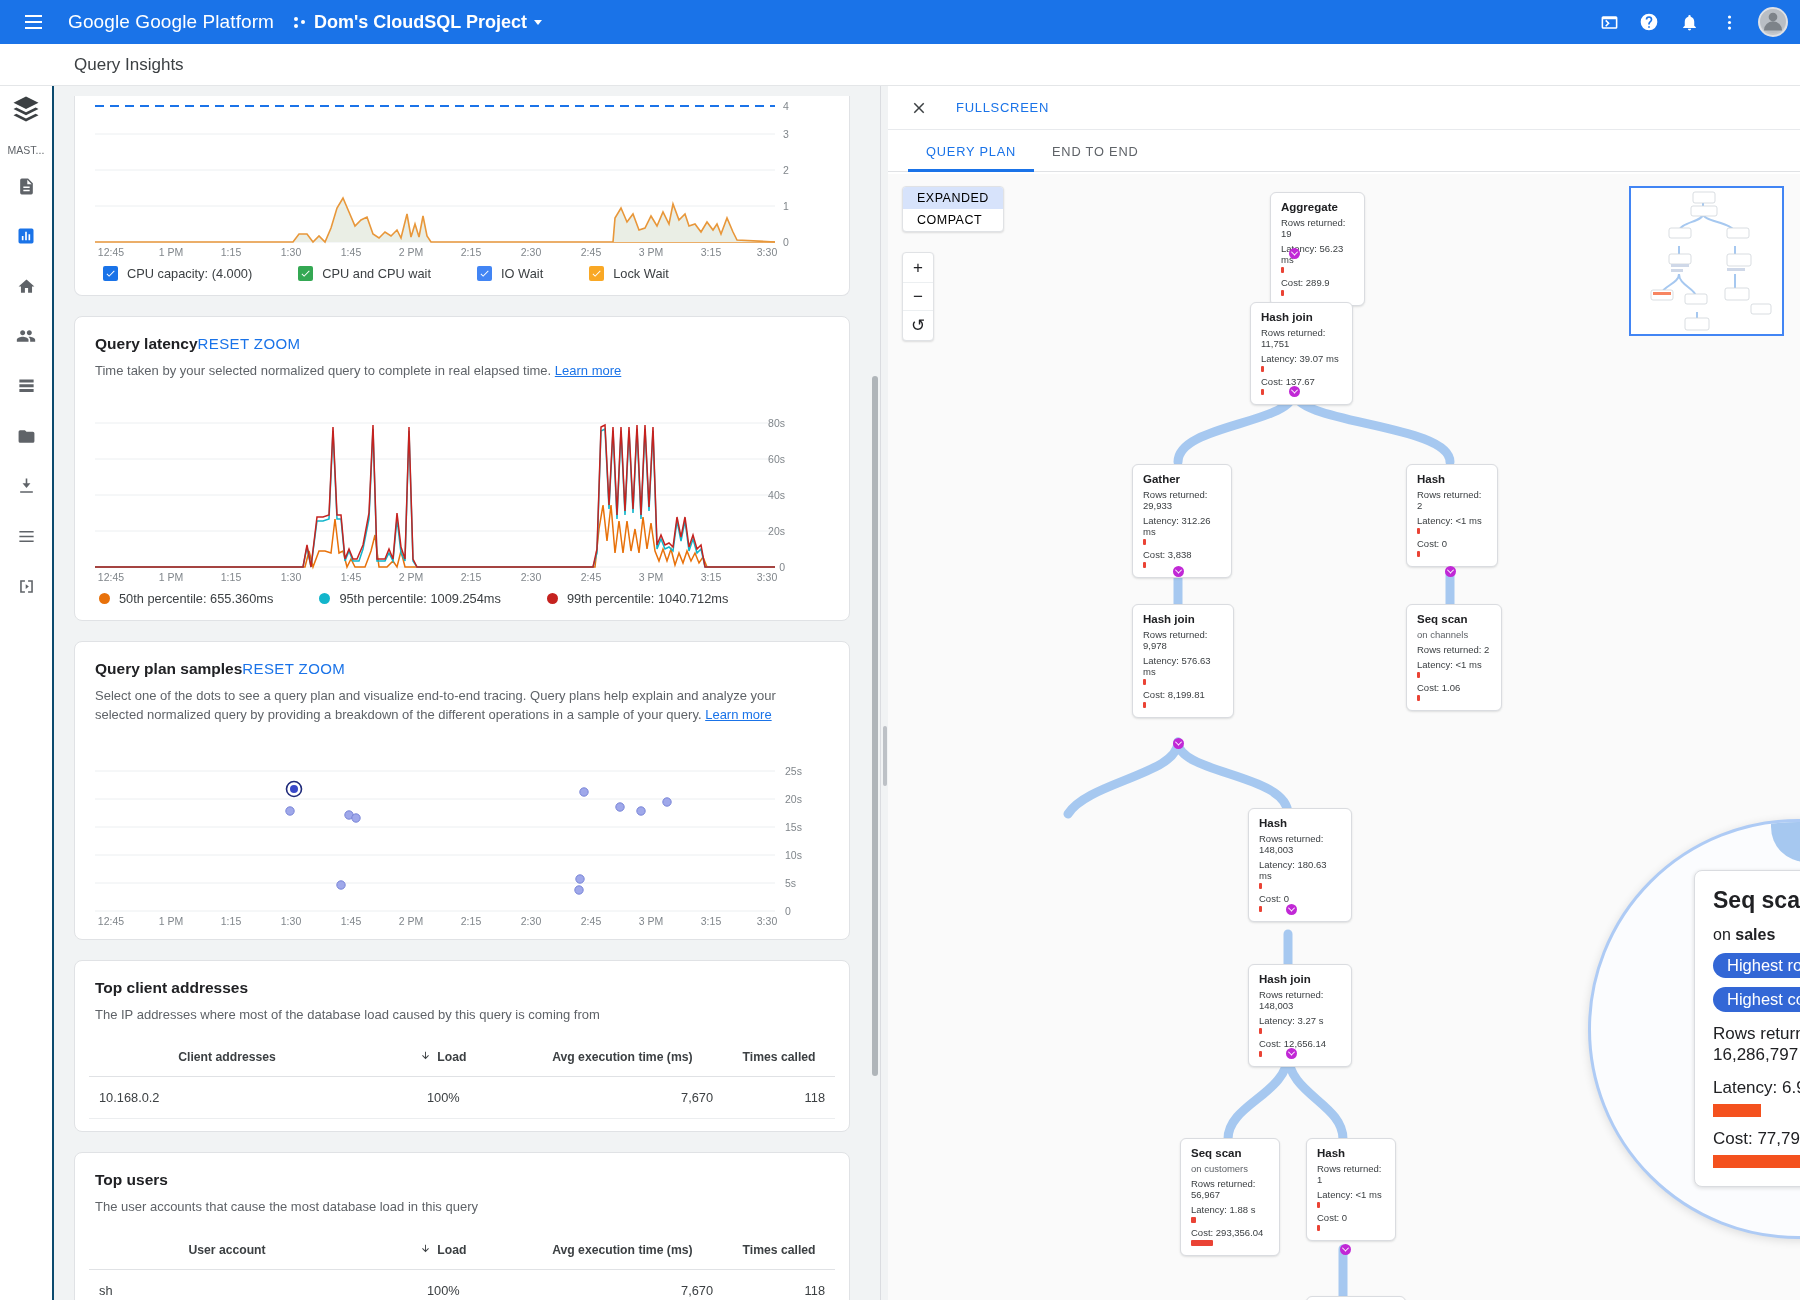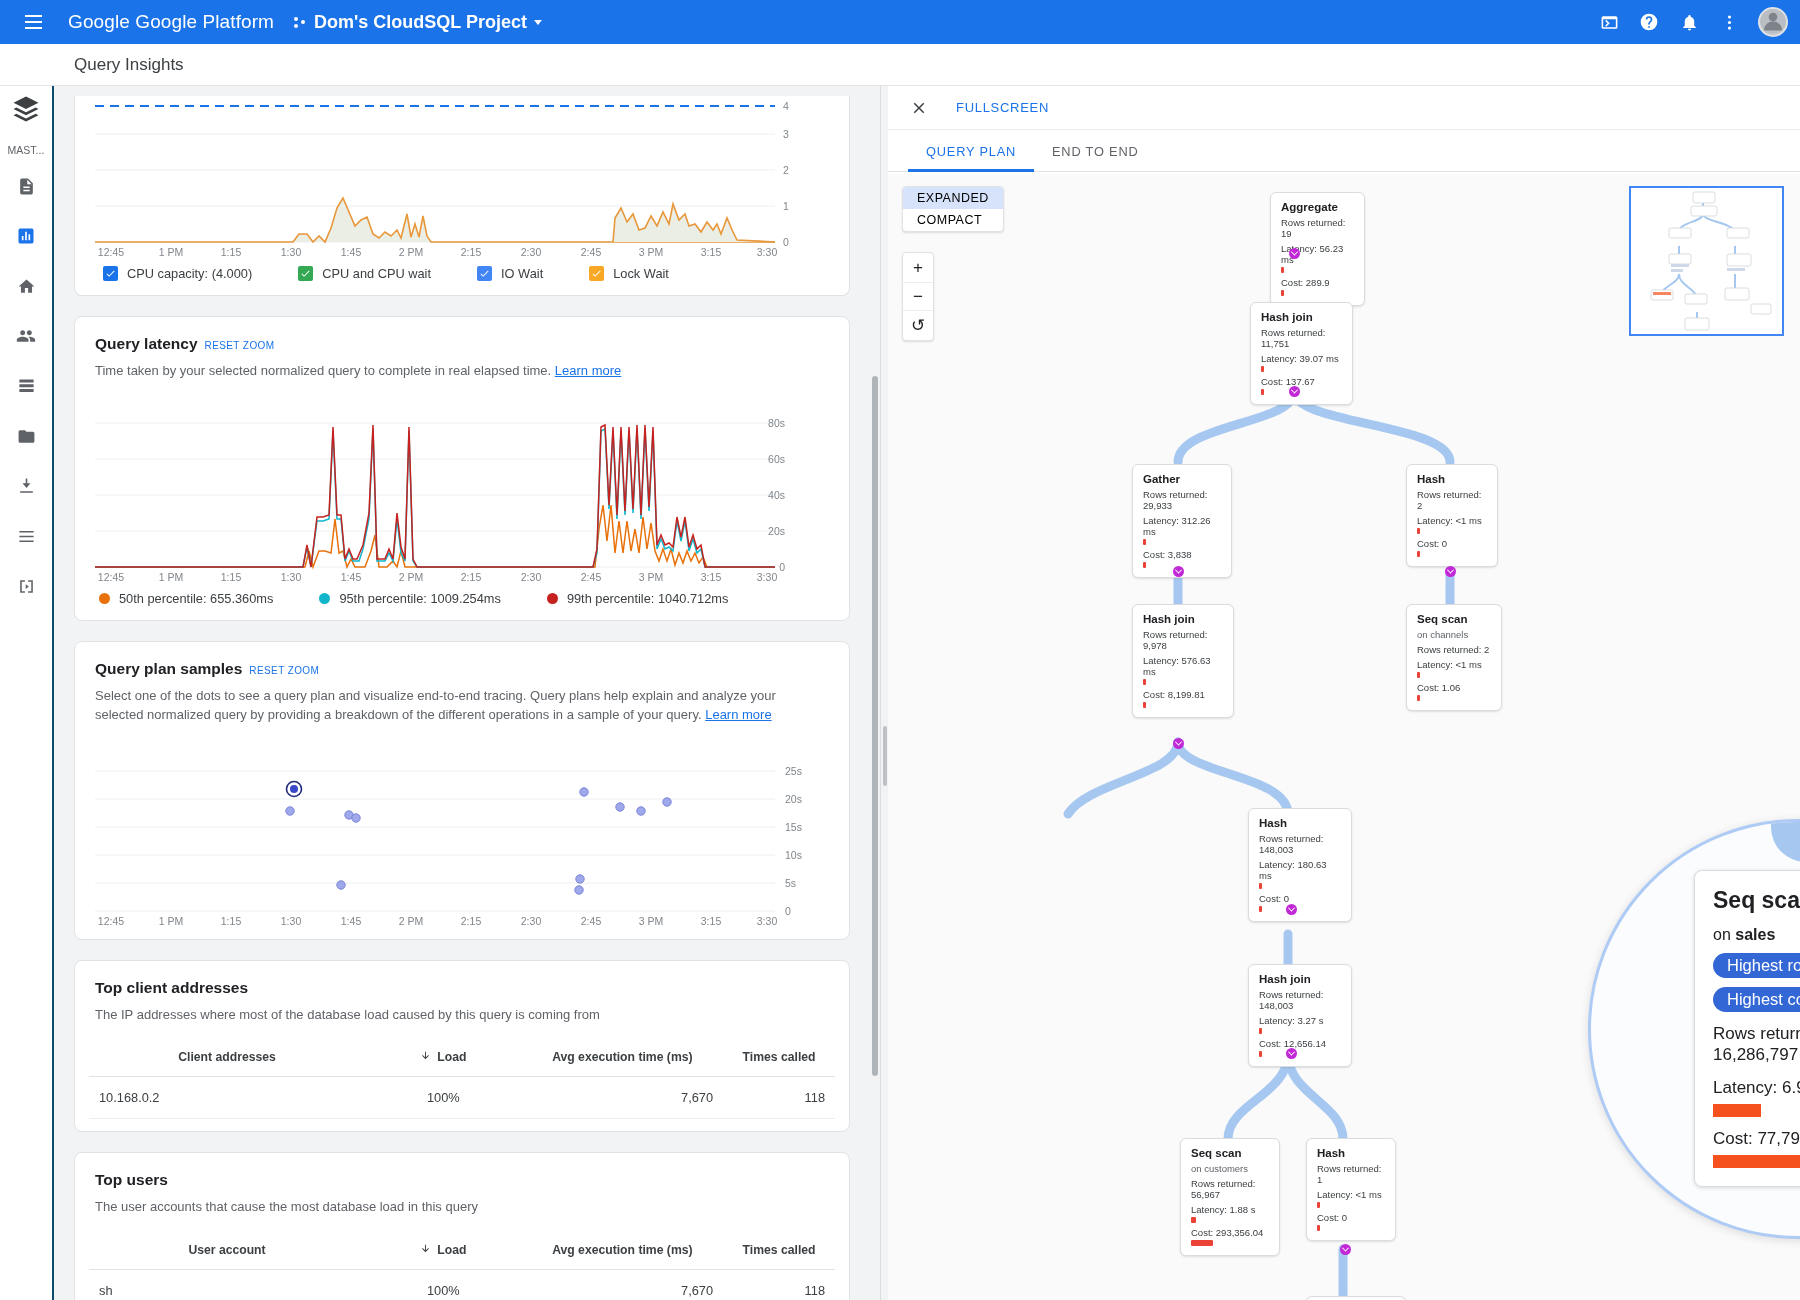--- a/index.html
+++ b/index.html
@@ -58,23 +58,23 @@
   .rail-item.active svg path, .rail-item.active svg rect { fill:#1a73e8; }
 
   
   #leftpane { width:826px; flex:0 0 826px; background:#f1f3f4; position:relative; overflow:hidden; }
   #leftscroll { position:absolute; inset:0; padding:0 0 0 0; }
   .card {
     background:#fff; border:1px solid #e0e2e5; border-radius:8px;
     margin:0 30px 20px 20px; padding:0;
   }
   .card-pad { padding:18px 20px 10px 20px; }
-  .card-title-row { display:flex; align-items:baseline; gap:7px; }
+  .card-title-row { display:flex; align-items:baseline; gap:0; }
   .card-title { font-size:15.5px; font-weight:bold; color:#202124; }
-  .reset-zoom { font-size:10px; color:#1a73e8; letter-spacing:.4px; cursor:pointer; }
+  .reset-zoom { font-size:15px; color:#1a73e8; letter-spacing:.4px; cursor:pointer; }
   .card-desc { font-size:13px; color:#5f6368; margin-top:9px; line-height:1.45; max-width:730px; }
   .lm { color:#1a73e8; text-decoration:underline; cursor:pointer; }
 
   .chart-wrap { position:relative; margin:10px 0 0 0; }
   .chart-wrap svg { display:block; }
   .legend { display:flex; gap:0; padding:10px 0 14px 28px; flex-wrap:wrap;}
   .legend-item { display:flex; align-items:center; gap:9px; margin-right:46px; cursor:pointer; font-size:12.8px; color:#3c4043;}
   .cb { width:15px;height:15px;border-radius:2px; display:flex;align-items:center;justify-content:center;}
   .cb svg { width:11px;height:11px; }
   .legend-dot { width:11px;height:11px;border-radius:50%; }

